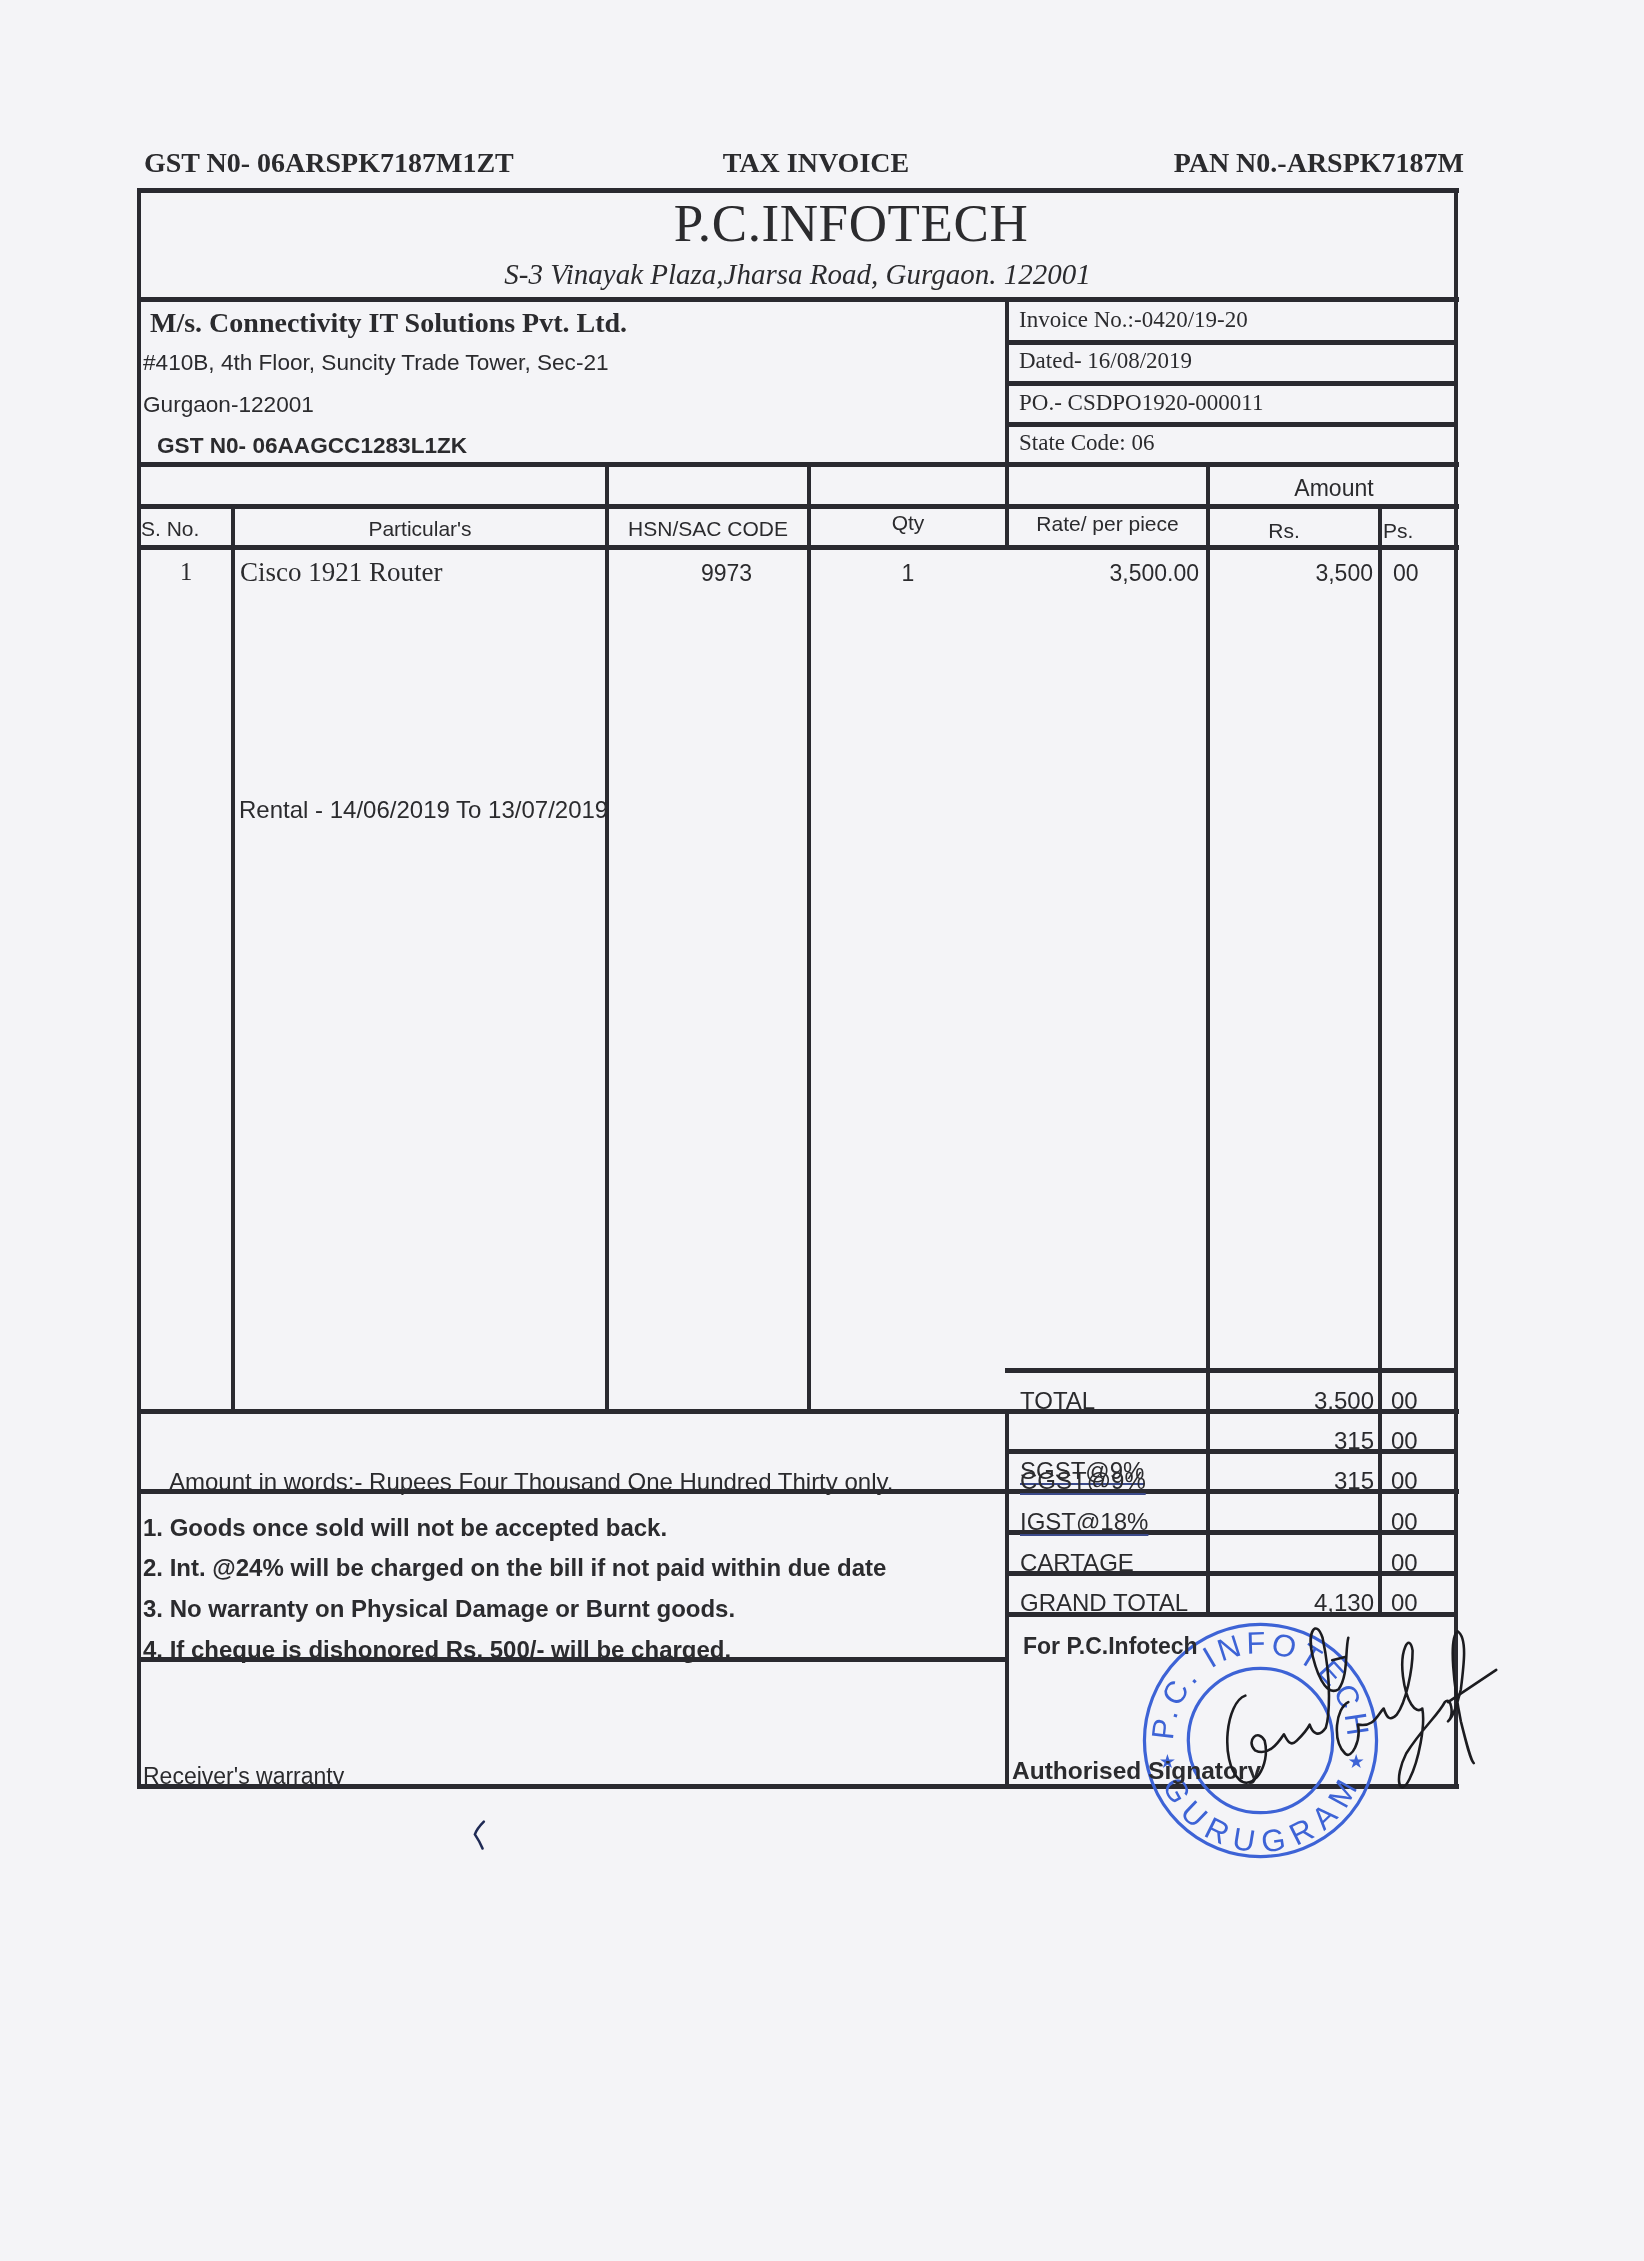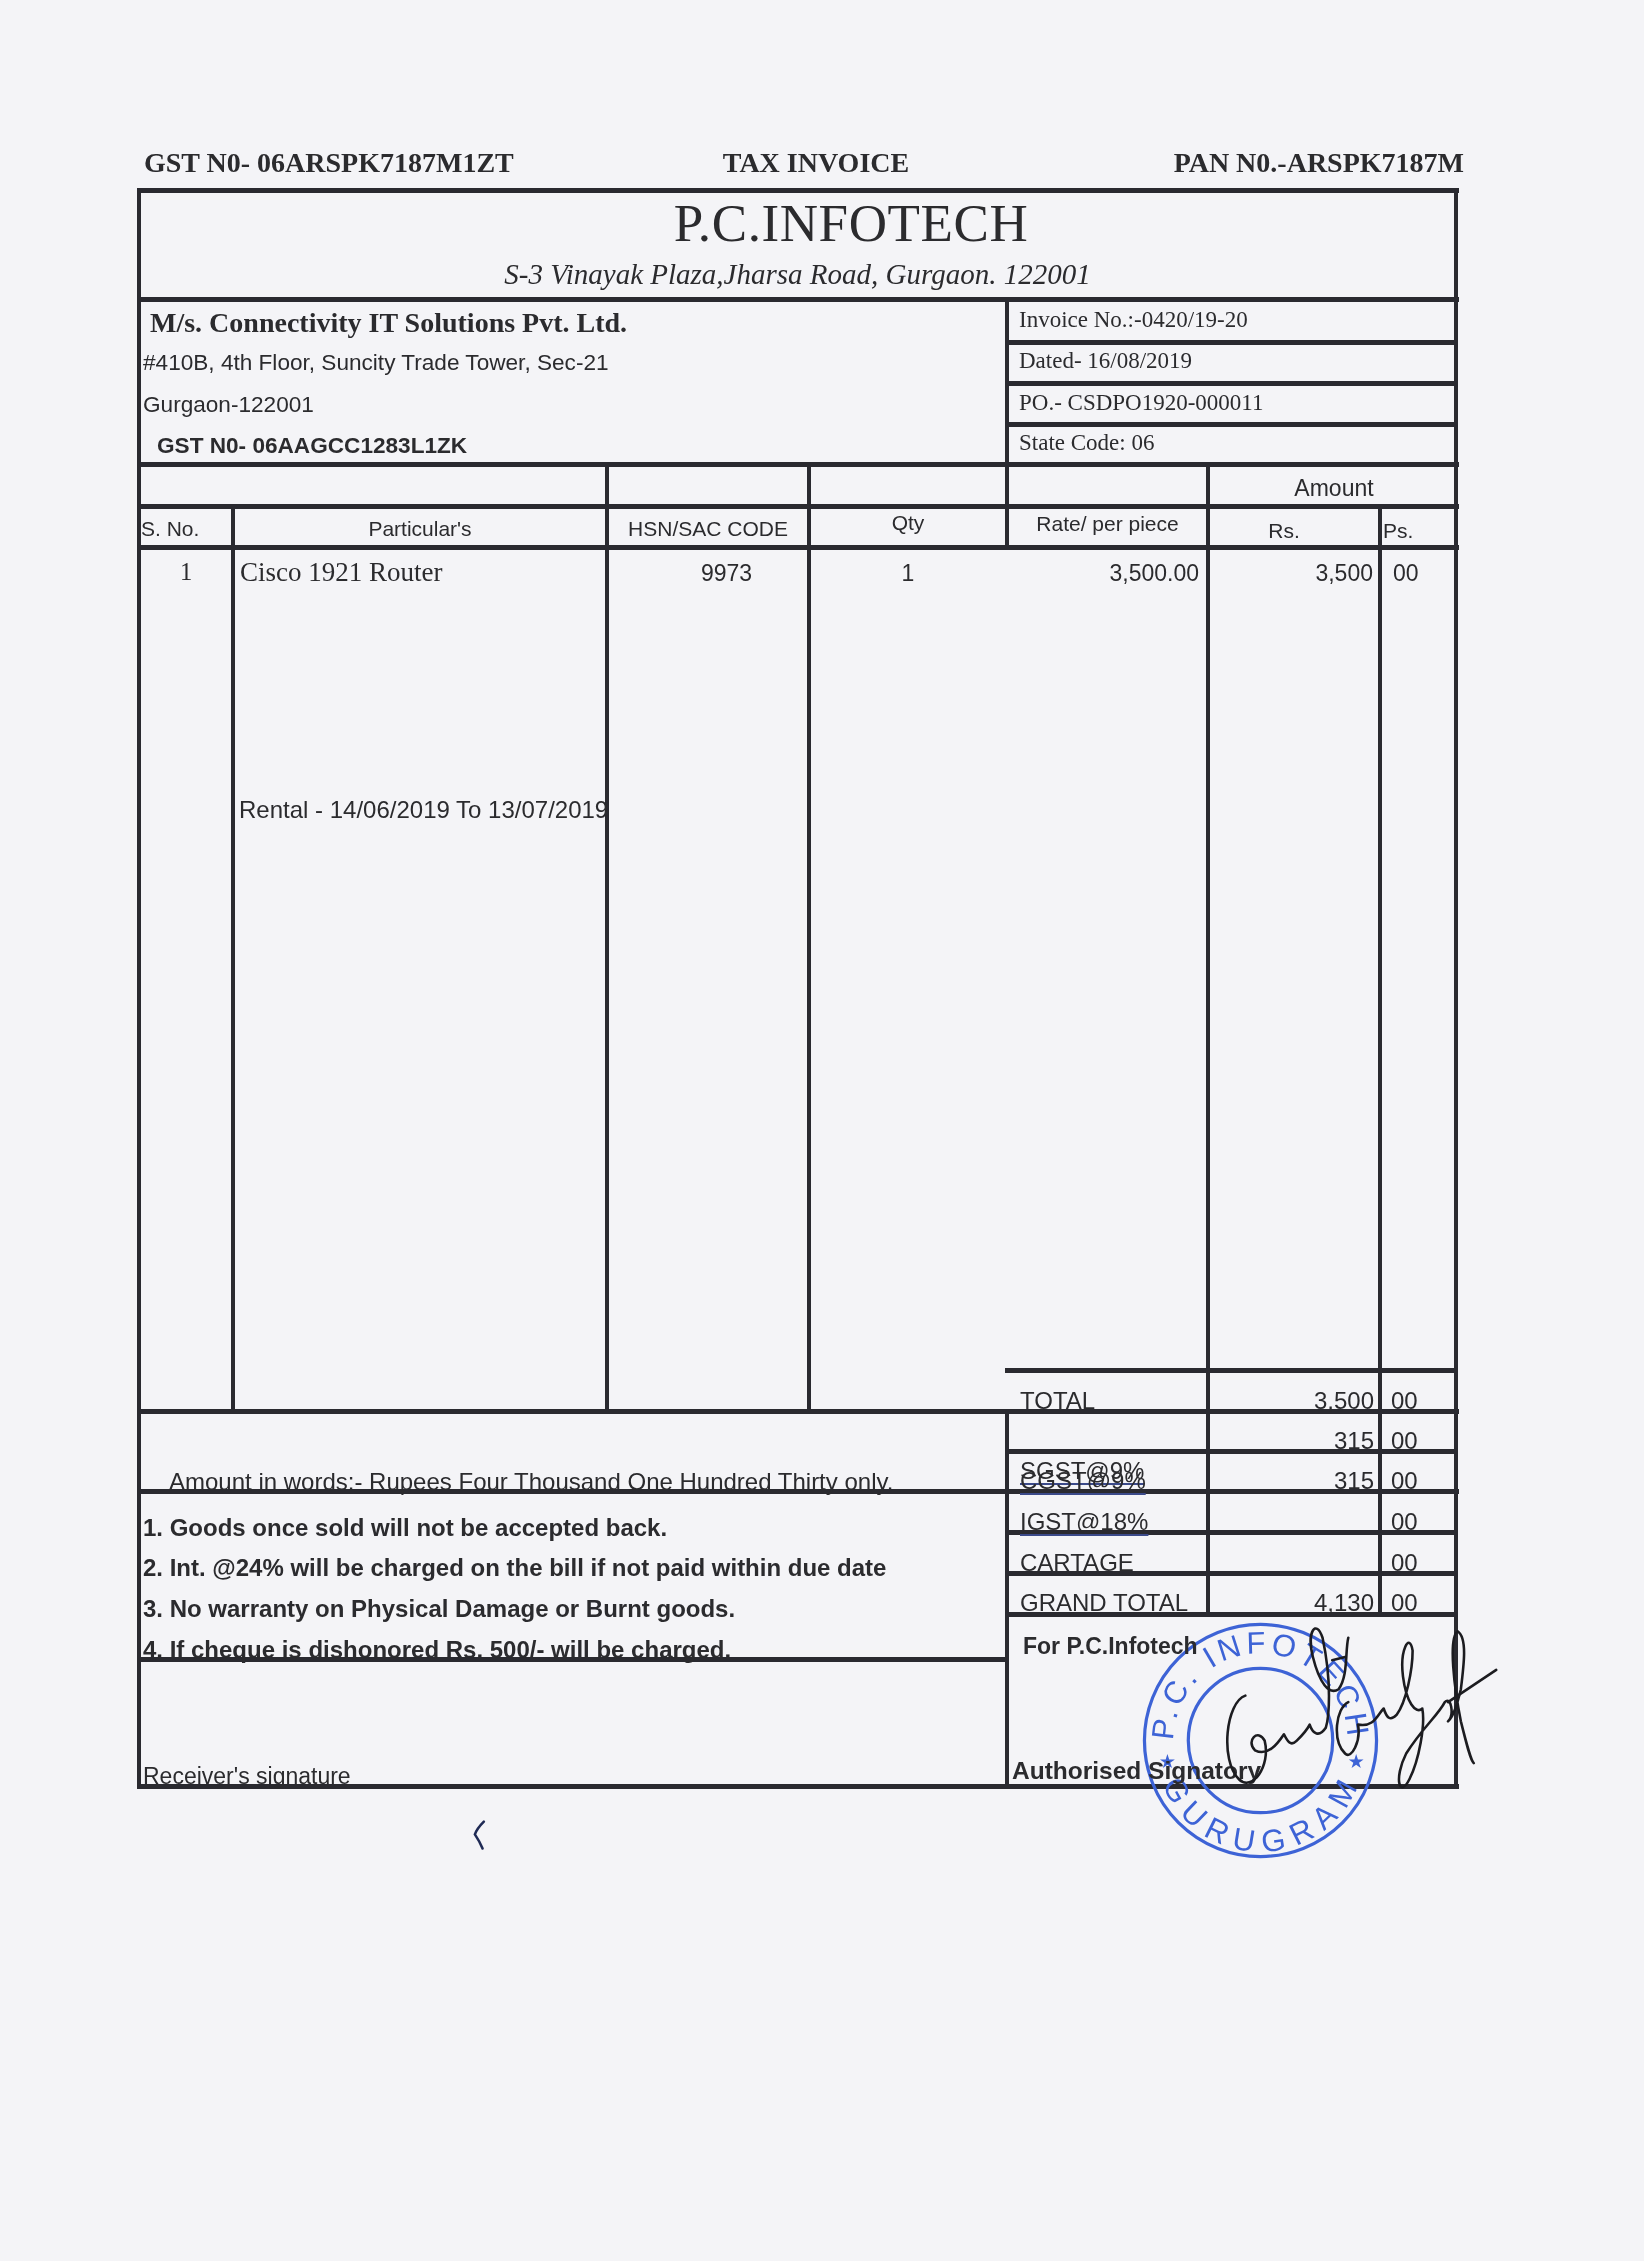--- a/index.html
+++ b/index.html
@@ -154,21 +154,21 @@
 
 <div class="abs sans words">Amount in words:- Rupees Four Thousand One Hundred Thirty only.</div>
 
 <div>
   <div class="abs sans term" style="top:1514px;">1. Goods once sold will not be accepted back.</div>
   <div class="abs sans term" style="top:1554px;">2. Int. @24% will be charged on the bill if not paid within due date</div>
   <div class="abs sans term" style="top:1595px;">3. No warranty on Physical Damage or Burnt goods.</div>
   <div class="abs sans term" style="top:1636px;">4. If cheque is dishonored Rs. 500/- will be charged.</div>
 </div>
 
-<div class="abs sans receiver">Receiver's signature</div>
+<div class="abs sans receiver">Receiver's warranty</div>
 
 <div class="abs stamp">
   <svg width="245" height="245" viewBox="0 0 380 380">
     <defs>
       <path id="stampTop" d="M 55 190 A 135 135 0 0 1 325 190"></path>
       <path id="stampBottom" d="M 62 200 A 128 128 0 0 0 318 200"></path>
     </defs>
     <circle cx="190" cy="190" r="180" fill="none" stroke="#3d63d6" stroke-width="5"></circle>
     <circle cx="190" cy="190" r="112" fill="none" stroke="#3d63d6" stroke-width="5"></circle>
     <text font-family="Liberation Sans, DejaVu Sans, sans-serif" font-size="48" fill="#3d63d6" letter-spacing="6">

